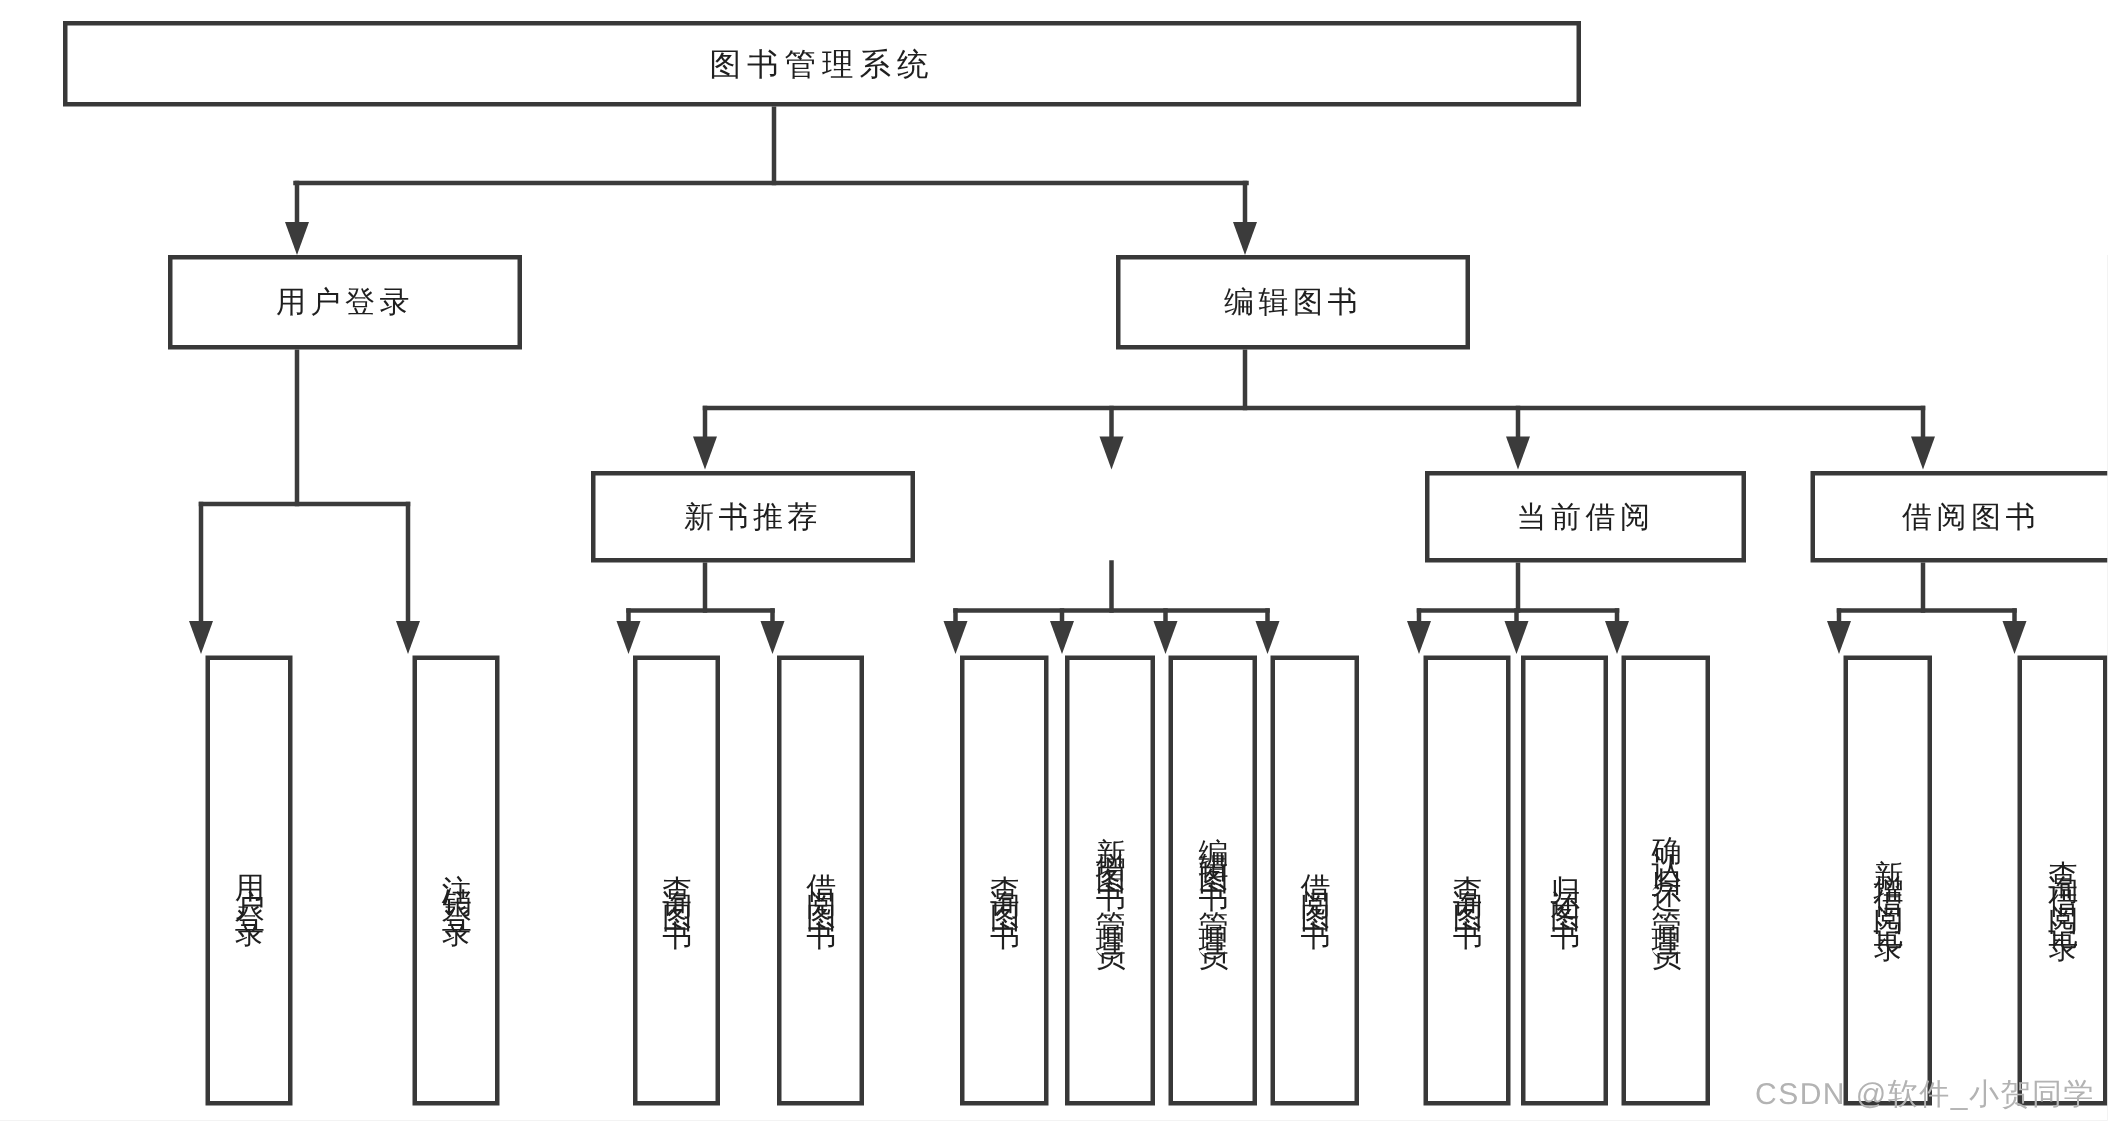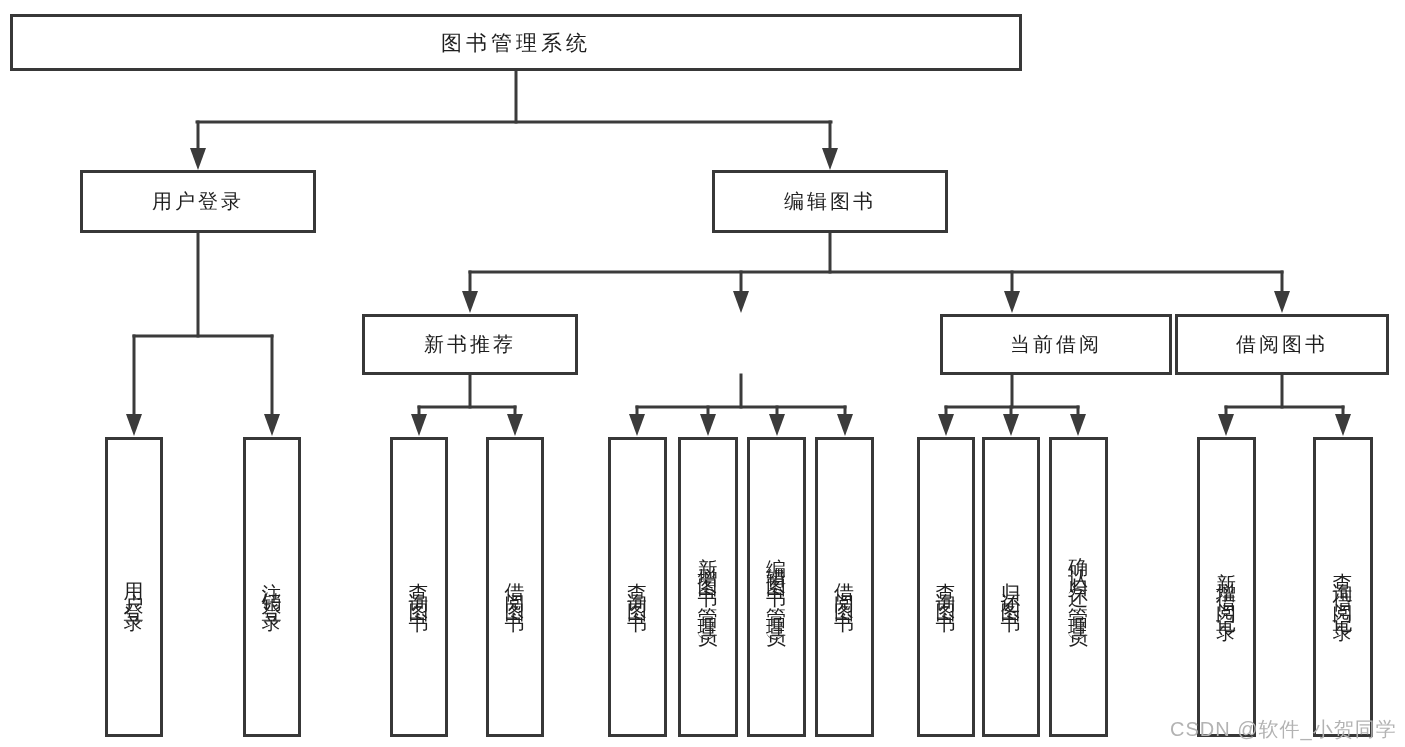--- a/index.html
+++ b/index.html
@@ -17,21 +17,21 @@
     font-family:"Liberation Sans","DejaVu Sans",sans-serif;
     color:var(--text);
     overflow:hidden;
   }
   .connectors{position:absolute;left:0;top:0;pointer-events:none;}
   .box{
     position:absolute;
     background:#fff;
     border:3px solid var(--box-border);
     box-sizing:border-box;
-    display:flex;align-items:center;justify-content:center;
+    display:flex;align-items:center;justify-content:center;margin-left:32px;
   }
   .box.h span{
     font-size:20px;
     letter-spacing:3px;
     white-space:nowrap;
   }
   .box.root span{font-size:21px;letter-spacing:4px;}
   .box.v span{
     writing-mode:vertical-rl;
     text-orientation:mixed;
@@ -116,21 +116,21 @@
   <div class="box h" style="left:80px;top:170px;width:236px;height:63px">
     <span>用户登录</span>
   </div>
   <div class="box h" style="left:712px;top:170px;width:236px;height:63px">
     <span>编辑图书</span>
   </div>
 
   <div class="box h" style="left:362px;top:314px;width:216px;height:61px">
     <span>新书推荐</span>
   </div>
-  <div class="box h" style="left:940px;top:314px;width:232px;height:61px">
+  <div class="box h" style="left:918px;top:314px;width:214px;height:61px">
     <span>当前借阅</span>
   </div>
   <div class="box h" style="left:1175px;top:314px;width:214px;height:61px">
     <span>借阅图书</span>
   </div>
 
   <div class="box v" style="left:105px;top:437px;width:58px;height:300px">
     <span>用户登录</span>
   </div>
   <div class="box v" style="left:243px;top:437px;width:58px;height:300px">

